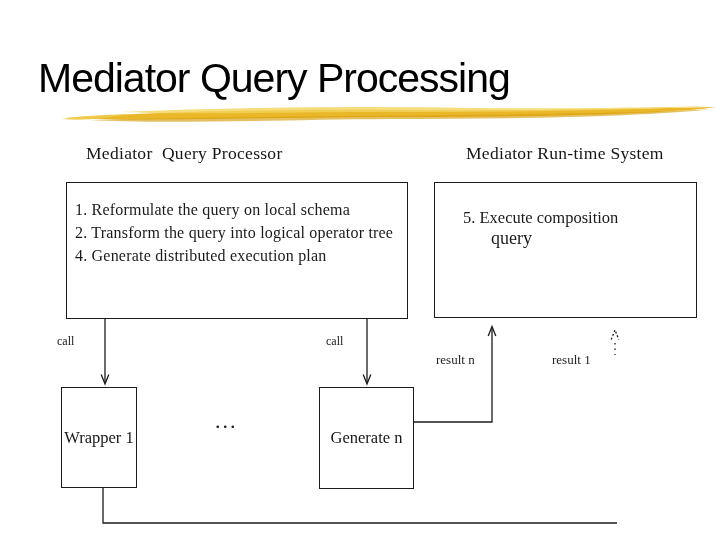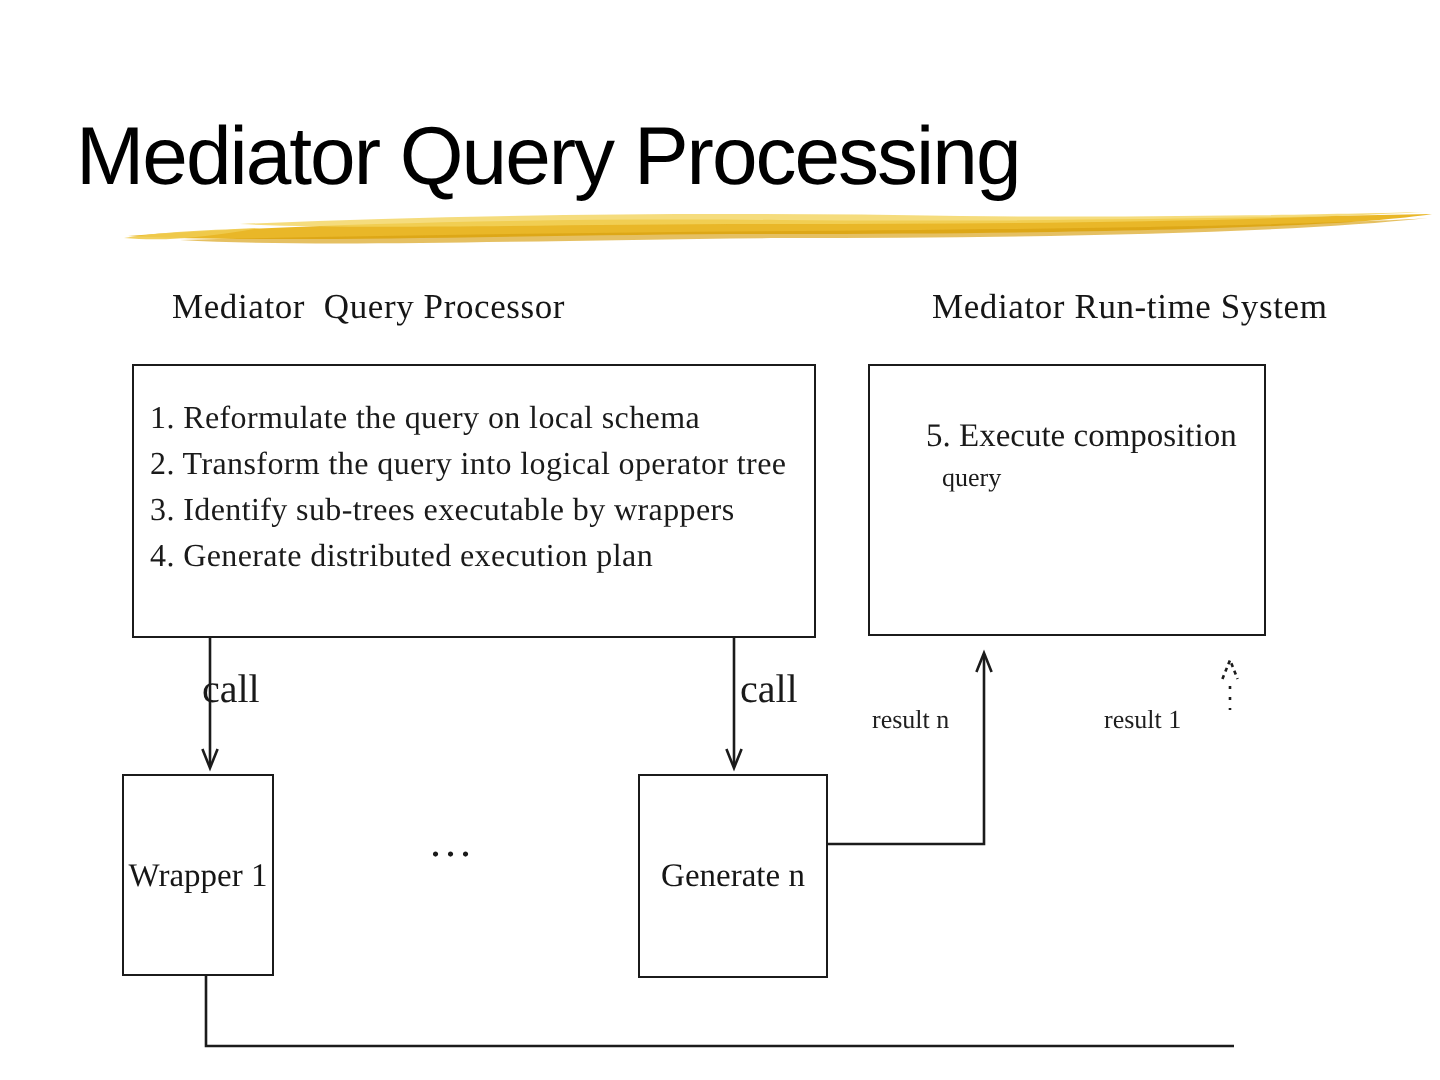--- a/index.html
+++ b/index.html
@@ -15,29 +15,29 @@
     white-space:pre;
   }
   .brush{left:60px;top:96px;width:660px;height:34px;}
   .diagram-header{
     font-size:17.5px;letter-spacing:.3px;color:#161616;white-space:pre;
   }
   .hdr-left{left:86px;top:143px;}
   .hdr-right{left:466px;top:143px;}
   .box{border:1.6px solid #1b1b1b;background:transparent;box-sizing:border-box;}
   .proc-box{left:66px;top:182px;width:342px;height:137px;}
-  .run-box{left:434px;top:182px;width:199px;height:136px;}
+  .run-box{left:434px;top:182px;width:263px;height:136px;}
   .steps{padding:15px 0 0 8px;}
   .step{
     font-size:16px;line-height:23px;white-space:nowrap;letter-spacing:.2px;color:#1a1a1a;
   }
   .run-steps{padding:24px 0 0 28px;}
   .run-line1{font-size:16.5px;line-height:21px;white-space:nowrap;color:#1a1a1a;}
-  .run-line2{font-size:13px;line-height:21px;margin-left:8px;color:#1a1a1a;}
-  .edge-label{font-size:20px;color:#1a1a1a;white-space:nowrap;margin-left:44px;}
+  .run-line2{font-size:18px;line-height:21px;margin-left:28px;color:#1a1a1a;}
+  .edge-label{font-size:12px;color:#1a1a1a;white-space:nowrap;}
   .call-1{left:57px;top:334px;}
   .call-2{left:326px;top:334px;}
   .result-label{font-size:13px;color:#1f1f1f;white-space:nowrap;}
   .result-n{left:436px;top:352px;}
   .result-1{left:552px;top:352px;}
   .wrapper-box{display:flex;align-items:center;justify-content:center;}
   .wrap-1{left:61px;top:387px;width:76px;height:101px;}
   .wrap-n{left:319px;top:387px;width:95px;height:102px;}
   .wrapper-label{font-size:16.5px;color:#161616;white-space:nowrap;}
   .dots{left:215px;top:408px;font-size:22px;letter-spacing:2px;color:#1a1a1a;}
@@ -57,21 +57,20 @@
     <path d="M2 23 C20 20 40 19 70 18 C45 22 25 25 2 23 Z" fill="#F0CB4E" opacity="0.9"></path>
   </svg>
 
   <div class="abs diagram-header hdr-right">Mediator Run-time System</div>
   <div class="abs diagram-header hdr-left">Mediator  Query Processor</div>
 
   <div class="abs box proc-box">
     <div class="steps">
       <div class="step">1. Reformulate the query on local schema</div>
       <div class="step">2. Transform the query into logical operator tree</div>
-      <div class="step">3. Identify sub-trees executable by wrappers</div>
       <div class="step">4. Generate distributed execution plan</div>
     </div>
   </div>
 
   <div class="abs box run-box">
     <div class="run-steps">
       <div class="run-line1">5. Execute composition</div>
       <div class="run-line2">query</div>
     </div>
   </div>

